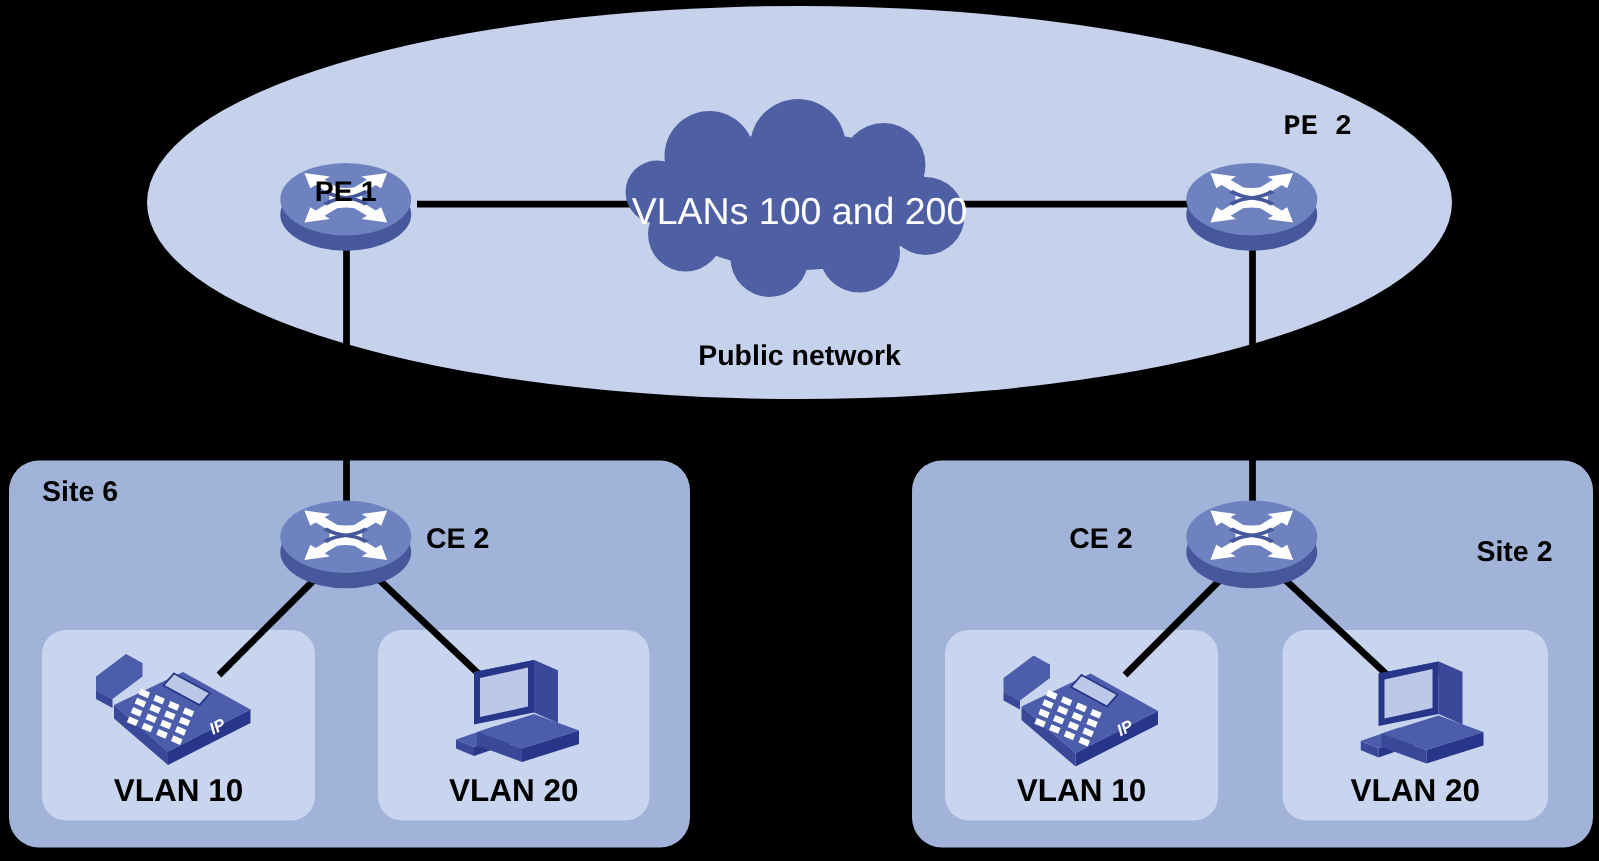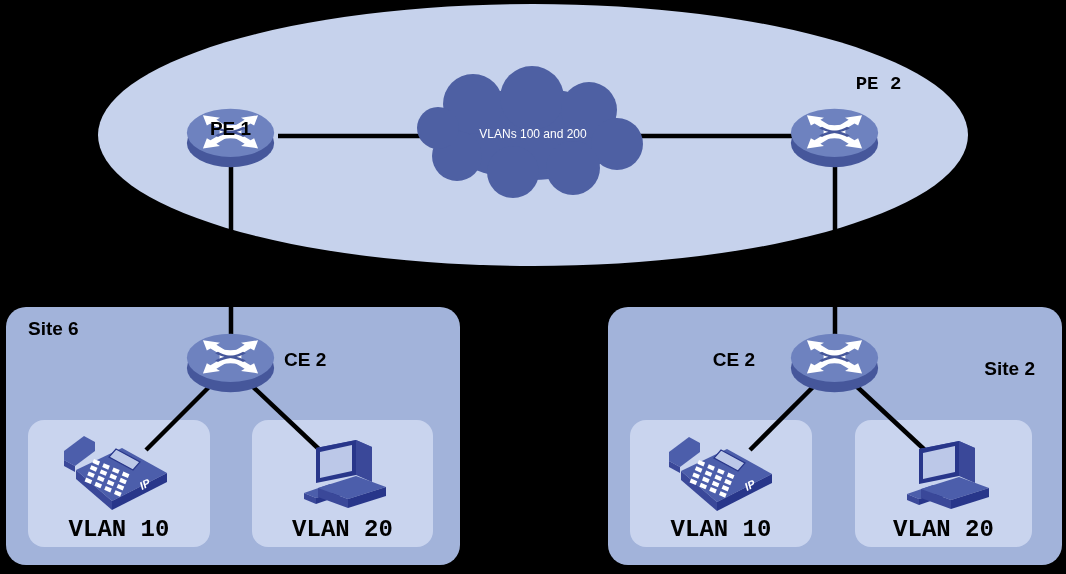--- a/index.html
+++ b/index.html
@@ -23,23 +23,23 @@
   }
   .lines{left:0;top:0;width:1066px;height:574px;pointer-events:none;}
   .lbl{
     position:absolute;font-weight:bold;font-size:19px;line-height:1.15;
     color:var(--label-text,#000);white-space:nowrap;
   }
   .lbl.center{text-align:center;}
   .lbl.right{text-align:right;}
   .cloud-lbl{
     position:absolute;left:418px;top:127px;width:230px;text-align:center;
-    font-weight:normal;font-size:12px;color:var(--cloud-text,#fff);white-space:nowrap;
+    font-weight:normal;font-size:25px;color:var(--cloud-text,#fff);white-space:nowrap;
   }
-  .vlan-lbl{font-size:24px;top:516px;font-family:Liberation Mono, monospace;}
+  .vlan-lbl{font-size:21px;top:516px;}
   svg{display:block;}
 </style>
 </head>
 <body>
 
 <svg width="0" height="0" style="position:absolute" aria-hidden="true">
   <defs>
     <symbol id="sym-router" viewBox="0 0 100 70">
       <ellipse cx="50" cy="42" rx="47" ry="26" fill="var(--router-side)"></ellipse>
       <ellipse cx="50" cy="31" rx="47" ry="26" fill="var(--router-top)"></ellipse>
@@ -164,20 +164,21 @@
       <use href="#sym-pc"></use>
     </svg>
   <svg class="abs" style="left:907px;top:439px;" width="84" height="74">
       <use href="#sym-pc"></use>
     </svg>
 
   <div class="lbl center" style="left:184px;top:74px;width:93px;margin-top:44px;">PE 1</div>
   <div class="lbl center" style="left:832px;top:74px;width:93px;font-family:Liberation Mono, monospace;">PE 2</div>
 
   <div class="cloud-lbl">VLANs 100 and 200</div>
+  <div class="lbl center" style="left:433px;top:227px;width:200px;">Public network</div>
 
   <div class="lbl" style="left:28px;top:318px;">Site 6</div>
   <div class="lbl right" style="left:930px;top:318px;width:105px;margin-top:40px;">Site 2</div>
 
   <div class="lbl" style="left:284px;top:349px;">CE 2</div>
   <div class="lbl right" style="left:650px;top:349px;width:105px;">CE 2</div>
 
   <div class="lbl center vlan-lbl" style="left:28px;width:182px;">VLAN 10</div>
   <div class="lbl center vlan-lbl" style="left:252px;width:181px;">VLAN 20</div>
   <div class="lbl center vlan-lbl" style="left:630px;width:182px;">VLAN 10</div>

